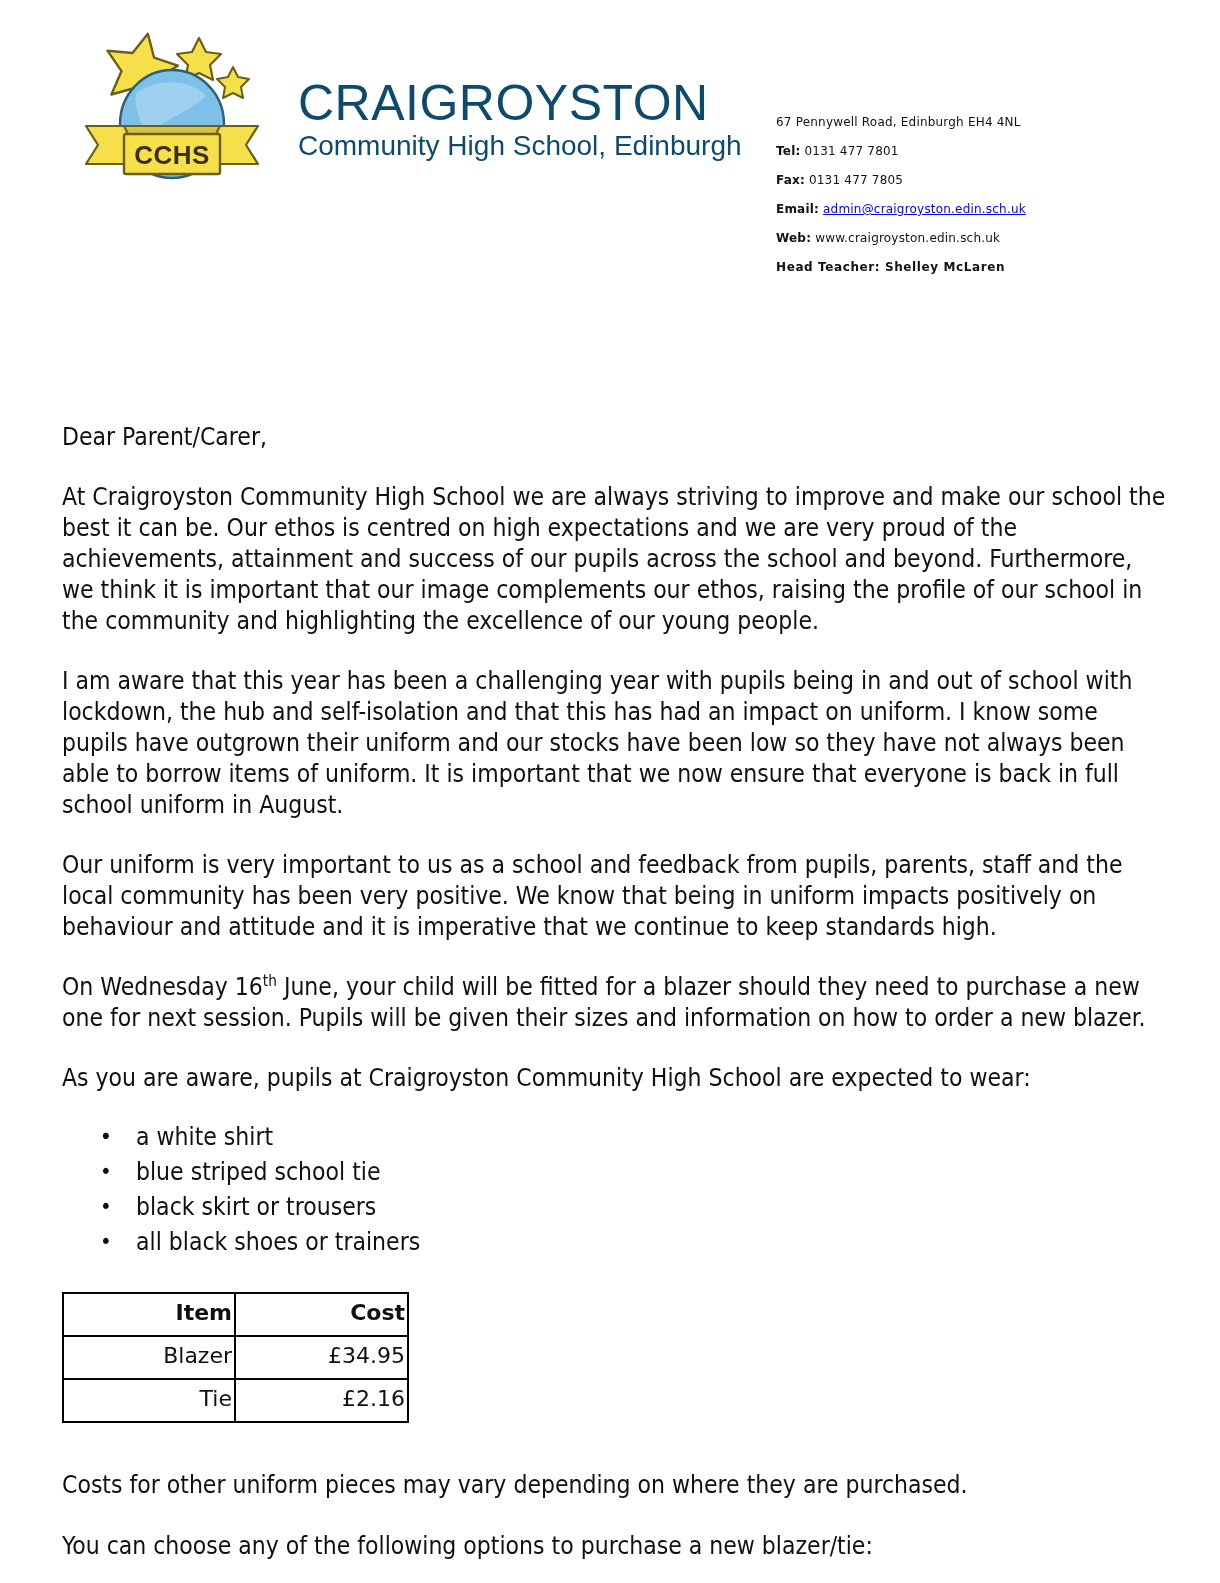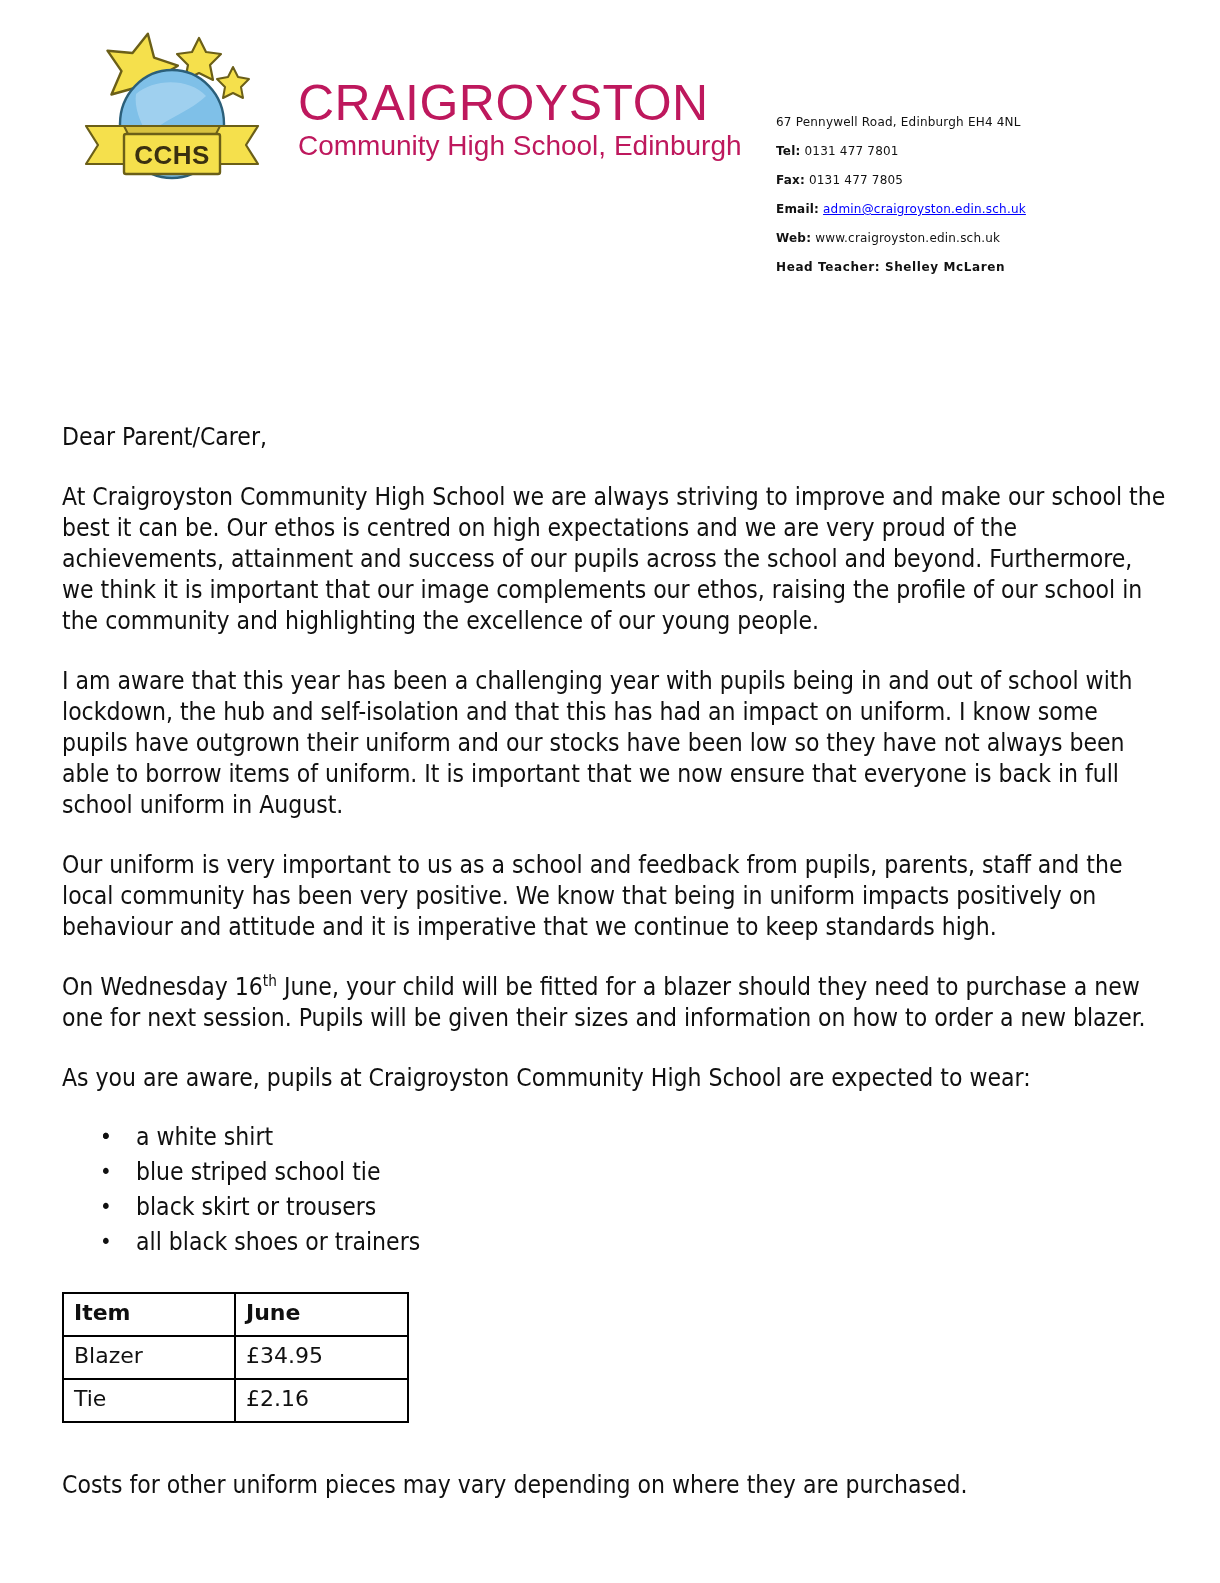--- a/index.html
+++ b/index.html
@@ -29,21 +29,21 @@
     top: 8px;
     width: 215px;
     height: 180px;
   }
   .logo-svg { display: block; }
 
   .school-name {
     position: absolute;
     left: 298px;
     top: 78px;
-    color: #be185d;
+    color: #0c4a6e;
     line-height: 1.0;
   }
   .school-name .line1 {
     font-family: "Liberation Sans", sans-serif;
     font-size: 50px;
     font-weight: 400;
     letter-spacing: 0.5px;
     display: block;
     white-space: nowrap;
   }
@@ -128,22 +128,22 @@
   }
   table.cost-table {
     border-collapse: collapse;
     font-family: "DejaVu Sans", sans-serif;
     font-size: 22px;
     table-layout: fixed;
     width: 345px;
   }
   table.cost-table td, table.cost-table th {
     border: 2.5px solid #000000;
-    padding: 3px 10px 5px 10px;
-    text-align: left;
+    padding: 3px 2px 5px 10px;
+    text-align: right;
     vertical-align: top;
     height: 33px;
   }
   table.cost-table col.c-item { width: 172px; }
   table.cost-table col.c-cost { width: 173px; }
   table.cost-table th {
     font-weight: bold;
   }
   table.cost-table td {
     font-weight: 400;
@@ -256,33 +256,34 @@
 
   <div class="cost-table-wrap">
     <table class="cost-table">
       <colgroup>
         <col class="c-item">
         <col class="c-cost">
       </colgroup>
       <thead>
         <tr>
           <th>Item</th>
-          <th>June</th>
+          <th>Cost</th>
         </tr>
       </thead>
       <tbody>
         <tr>
           <td>Blazer</td>
           <td>£34.95</td>
         </tr>
         <tr class="row-tall">
           <td>Tie</td>
           <td>£2.16</td>
         </tr>
       </tbody>
     </table>
   </div>
 
   <div class="after-table">
     <p class="para">Costs for other uniform pieces may vary depending on where they are purchased.</p>
+    <p class="para">You can choose any of the following options to purchase a new blazer/tie:</p>
   </div>
 
 </div>
 
 </body></html>

